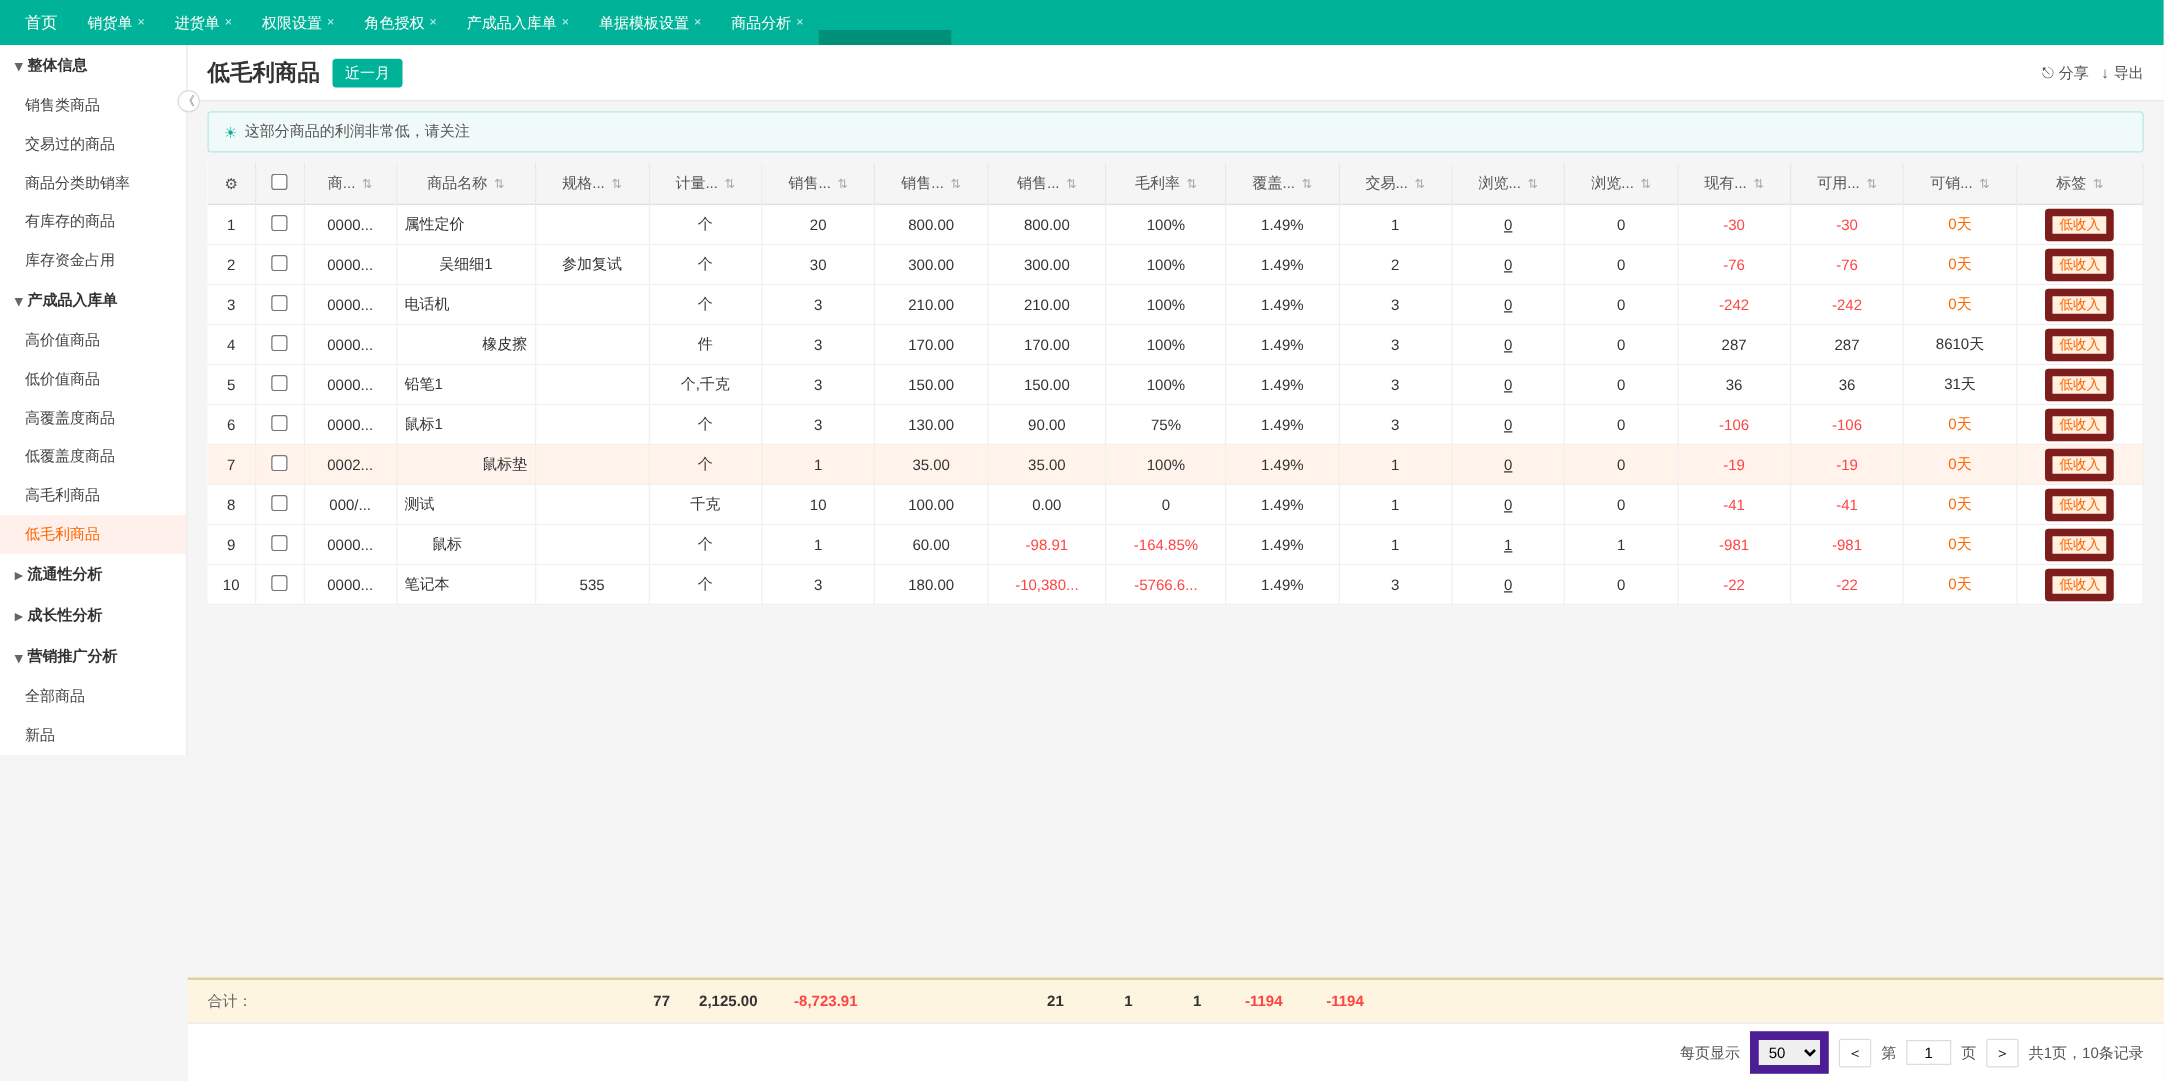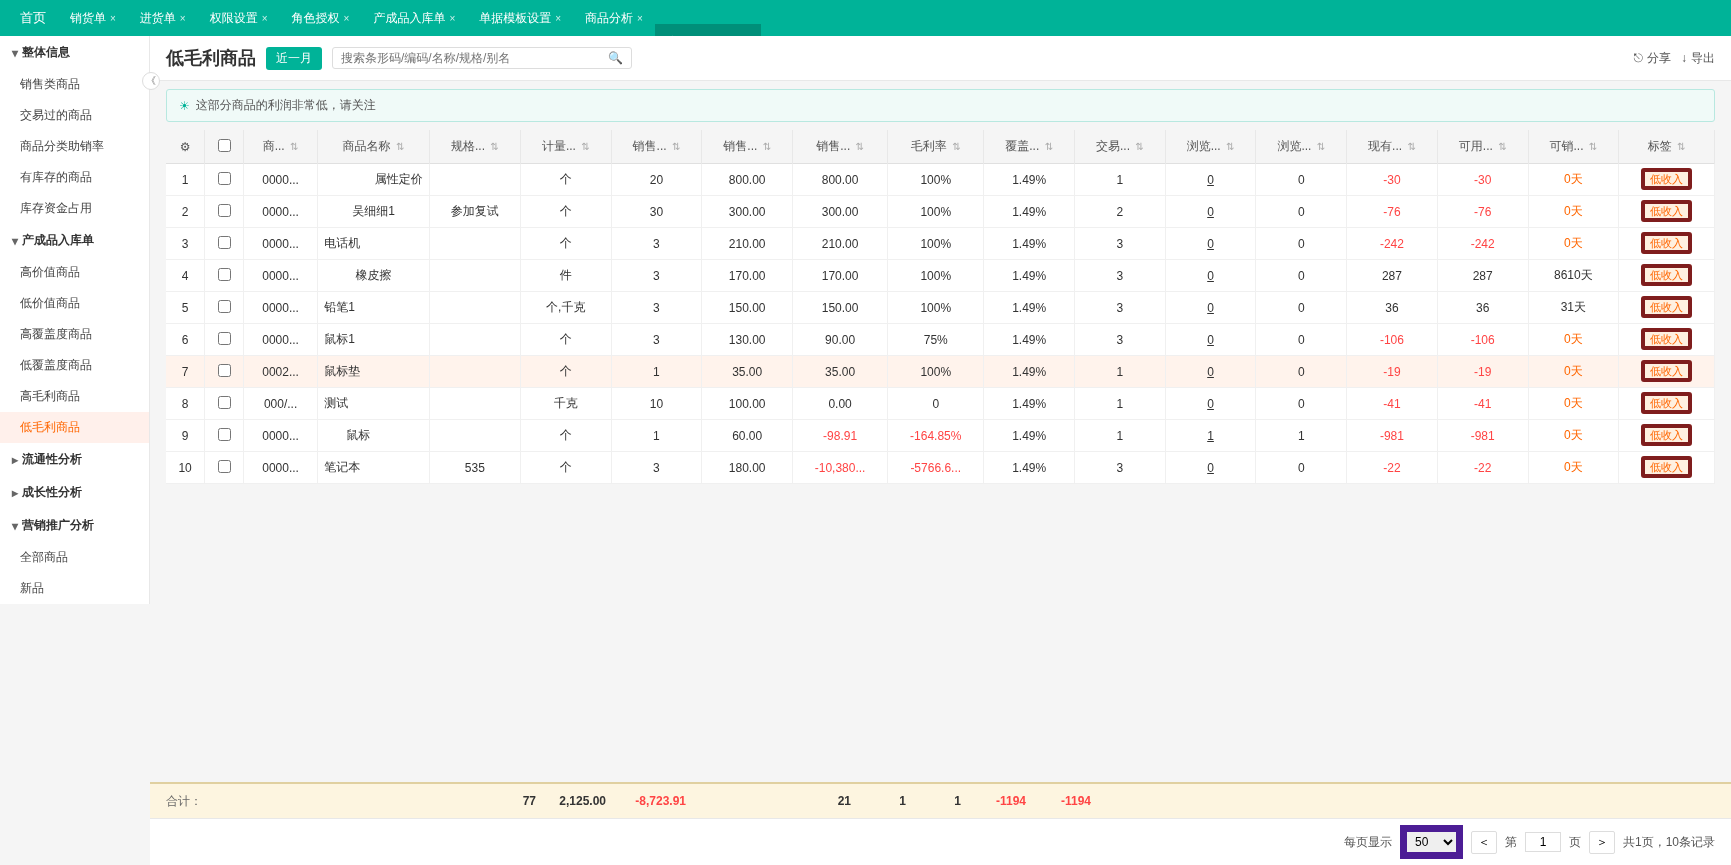--- a/index.html
+++ b/index.html
@@ -163,21 +163,21 @@
       text-align: center;
       border-bottom: 1px solid #f0f0f0;
       border-right: 1px solid #f0f0f0;
       color: #333;
       white-space: nowrap;
     }
     tr.highlighted td { background: #fff3ec; }
     .tag-low-income {
       background: #fff0e0;
       color: #ff6600;
-      border: 4px solid #7f1d1d;
+      border: 6px solid #7f1d1d;
       border-radius: 3px;
       padding: 1px 5px;
       font-size: 11px;
       font-family: Liberation Serif, serif;
     }
     .underline { text-decoration: underline; cursor: pointer; }
 
     
     .table-footer {
       background: #fdf5e0;
@@ -335,24 +335,20 @@
     </div>
 
     <div class="collapse-btn" style="top:45px;">《</div>
   </div>
 
   <div class="content-area">
 
     <div class="content-header">
       <span class="page-title">低毛利商品</span>
       <button class="date-filter-btn">近一月</button>
-      <div class="search-box">
-        <input class="search-input" placeholder="搜索条形码/编码/名称/规格/别名" style="">
-        <span style="color:#aaa;">🔍</span>
-      </div>
       <div class="header-actions">
         <div class="action-btn">
           <span>⎋</span>
           <span>分享</span>
         </div>
         <div class="action-btn">
           <span>↓</span>
           <span>导出</span>
         </div>
       </div>
@@ -385,21 +381,21 @@
             <th>可用... <span class="sort-icon">⇅</span></th>
             <th>可销... <span class="sort-icon">⇅</span></th>
             <th>标签 <span class="sort-icon">⇅</span></th>
           </tr>
         </thead>
         <tbody id="table-body">
         <tr>
       <td>1</td>
       <td><input type="checkbox" style=""></td>
       <td>0000...</td>
-      <td style="text-align:right;">属性定价</td>
+      <td style="text-align:left;">属性定价</td>
       <td></td>
       <td>个</td>
       <td>20</td>
       <td>800.00</td>
       <td style="">800.00</td>
       <td style="">100%</td>
       <td>1.49%</td>
       <td>1</td>
       <td class="underline">0</td>
       <td>0</td>
@@ -445,21 +441,21 @@
       <td>0</td>
       <td style="color:#ff4444">-242</td>
       <td style="color:#ff4444">-242</td>
       <td style="color:#ff6600">0天</td>
       <td><span class="tag-low-income">低收入</span></td>
     </tr>
             <tr>
       <td>4</td>
       <td><input type="checkbox" style=""></td>
       <td>0000...</td>
-      <td style="text-align:center;">橡皮擦</td>
+      <td style="text-align:right;">橡皮擦</td>
       <td></td>
       <td>件</td>
       <td>3</td>
       <td>170.00</td>
       <td style="">170.00</td>
       <td style="">100%</td>
       <td>1.49%</td>
       <td>3</td>
       <td class="underline">0</td>
       <td>0</td>
@@ -505,21 +501,21 @@
       <td>0</td>
       <td style="color:#ff4444">-106</td>
       <td style="color:#ff4444">-106</td>
       <td style="color:#ff6600">0天</td>
       <td><span class="tag-low-income">低收入</span></td>
     </tr>
             <tr class="highlighted">
       <td>7</td>
       <td><input type="checkbox" style=""></td>
       <td>0002...</td>
-      <td style="text-align:left;">鼠标垫</td>
+      <td style="text-align:right;">鼠标垫</td>
       <td></td>
       <td>个</td>
       <td>1</td>
       <td>35.00</td>
       <td style="">35.00</td>
       <td style="">100%</td>
       <td>1.49%</td>
       <td>1</td>
       <td class="underline">0</td>
       <td>0</td>

